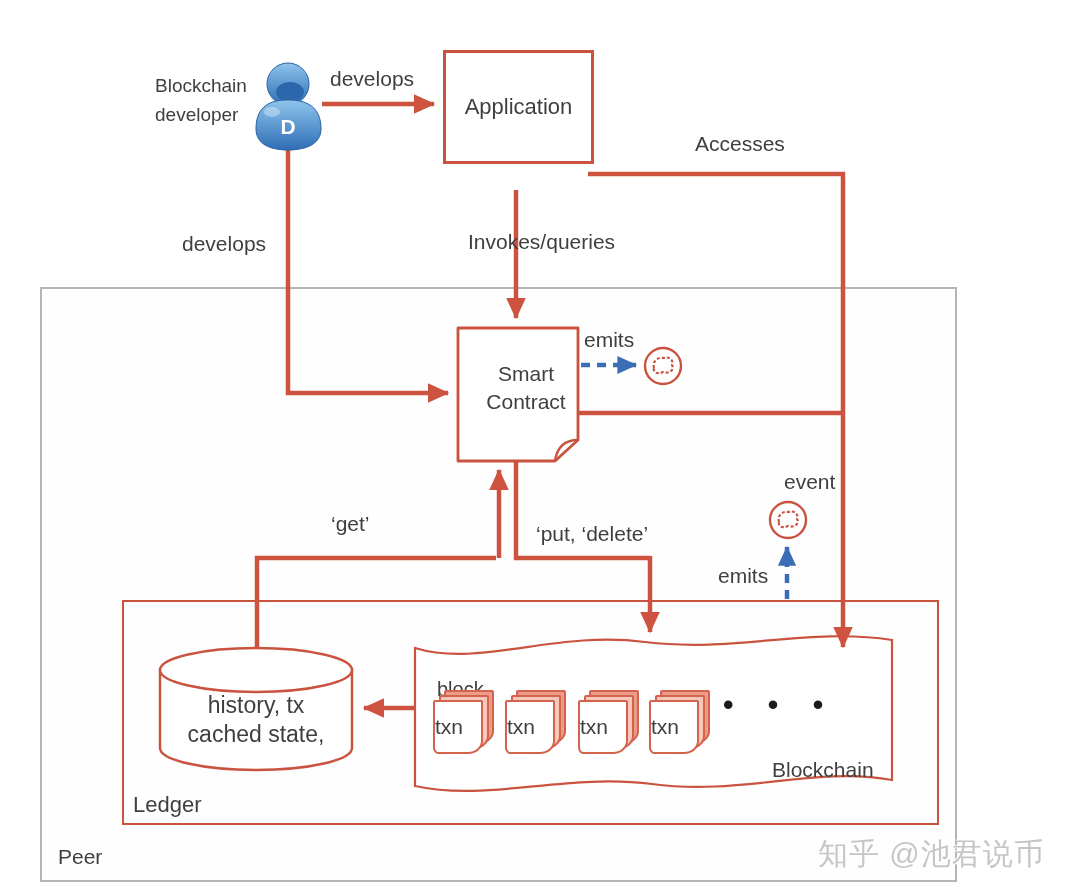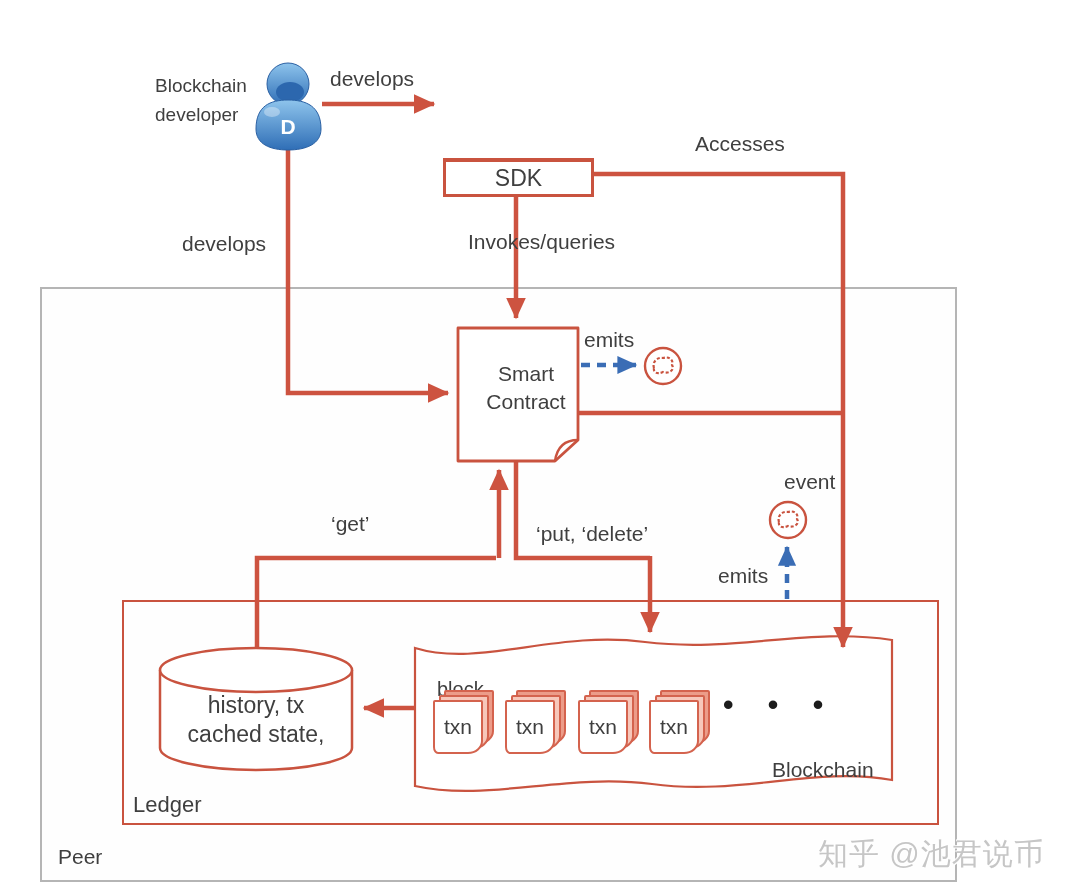--- a/index.html
+++ b/index.html
@@ -27,21 +27,21 @@
     font-size:23px;line-height:29px;}
 
   .dev-label{position:absolute;left:155px;top:26px;width:150px;font-size:19px;line-height:29px;margin-top:45px;}
 
   
   .txn-stack{position:absolute;width:64px;height:62px;}
   .txn-page{position:absolute;width:46px;height:50px;background:#fff;
     border:2.5px solid #d4634e;border-radius:2px 2px 15px 5px / 2px 2px 13px 7px;}
   .txn-p1{left:11px;top:0;background:#ec9c89;}
   .txn-p2{left:6px;top:5px;background:#f7c7ba;}
-  .txn-p3{left:0;top:10px;background:#ffffff;display:flex;align-items:center;justify-content:center;}
+  .txn-p3{left:0;top:10px;background:#ffffff;display:flex;align-items:center;justify-content:flex-start;}
   .txn-p3 span{font-size:21px;color:#3f3f3f;}
 
   .dots{position:absolute;left:723px;top:688px;font-size:30px;font-weight:bold;
     letter-spacing:13px;color:#1c1c1c;}
 
   .watermark{position:absolute;left:818px;top:834px;font-size:30px;color:#c6c6c6;
     text-shadow:1px 1px 0 #ffffff,-1px -1px 0 rgba(255,255,255,.85);letter-spacing:1px;}
 
   svg.overlay{position:absolute;left:0;top:0;z-index:5;pointer-events:none;}
   .layer-top{z-index:10;}
@@ -121,22 +121,22 @@
     </g>
     <text x="288" y="134" text-anchor="middle" font-size="21" font-weight="bold" fill="#ffffff" font-family="Liberation Sans, DejaVu Sans, sans-serif" id="avatar-letter">D</text>
   </svg>
 
   <div class="layer-top abs" style="left:0;top:0;width:1080px;height:896px;">
 
     <div class="dev-label">Blockchain developer</div>
 
     <div class="lbl f21" style="left:330px;top:67px;">develops</div>
 
-    <div class="sdk-box">
-      <span>SDK</span>
+    <div class="app-box">
+      <span>Application</span>
     </div>
 
     <div class="lbl f21" style="left:695px;top:132px;">Accesses</div>
 
     <div class="lbl f21" style="left:468px;top:230px;">Invokes/queries</div>
 
     <div class="lbl f21" style="left:182px;top:232px;">develops</div>
 
     <div class="sc-text">Smart Contract</div>
 

